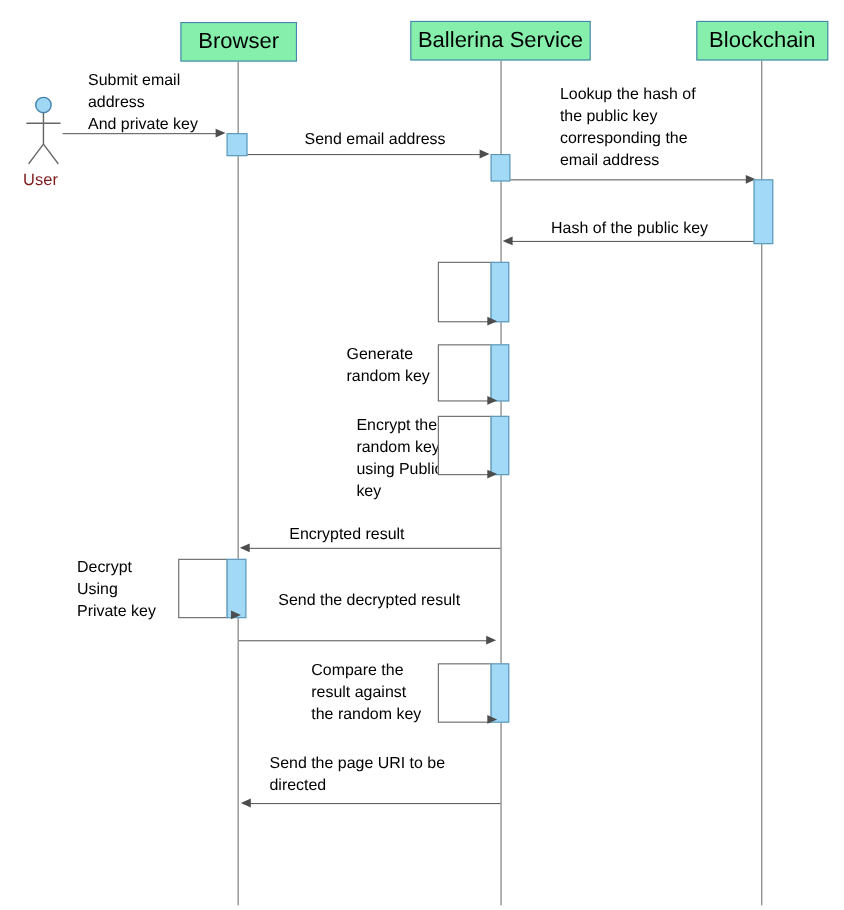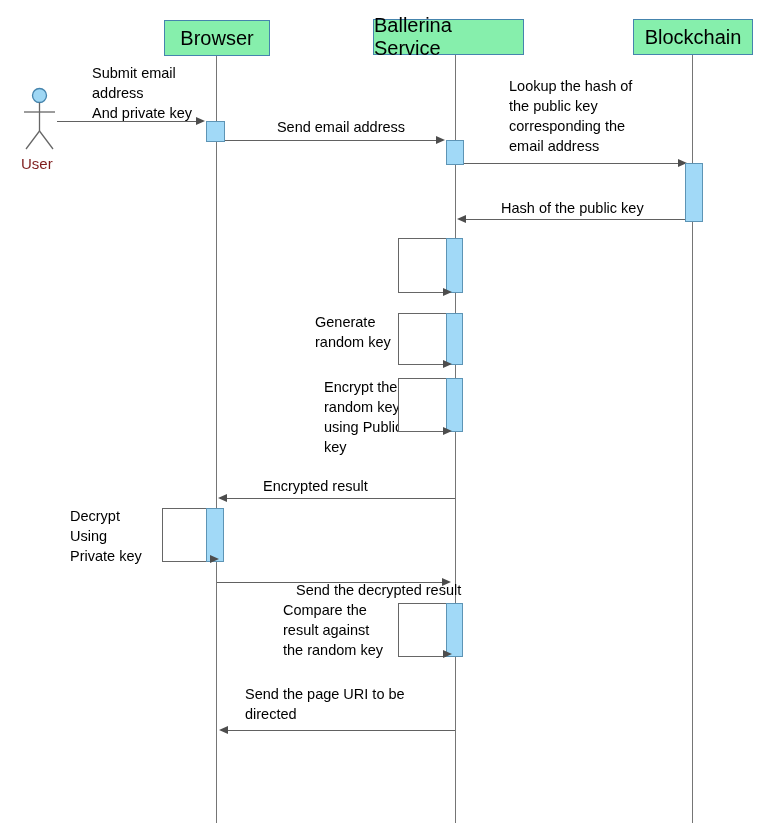--- a/index.html
+++ b/index.html
@@ -40,37 +40,37 @@
 
 <div id="canvas">
 
   <div class="lifeline" style="left:216px; top:56px; height:767px;"></div>
   <div class="lifeline" style="left:455px; top:55px; height:768px;"></div>
   <div class="lifeline" style="left:692px; top:55px; height:768px;"></div>
 
   <div class="participant" style="left:164px; top:20px; width:106px;">
     <span>Browser</span>
   </div>
-  <div class="participant" style="left:373px; top:19px; width:151px;">
+  <div class="participant" style="left:373px; top:19px; width:164px;">
     <span>Ballerina Service</span>
   </div>
   <div class="participant" style="left:633px; top:19px; width:120px;">
     <span>Blockchain</span>
   </div>
 
   <svg style="position:absolute; left:15px; top:85px;" width="50" height="68" viewBox="0 0 50 68">
     <circle cx="24.5" cy="10.5" r="7" fill="#9fd7f4" stroke="#4584ad" stroke-width="1.3"></circle>
     <line x1="24.5" y1="17.5" x2="24.5" y2="46" stroke="#666" stroke-width="1.3"></line>
     <line x1="9" y1="27" x2="40" y2="27" stroke="#666" stroke-width="1.3"></line>
     <line x1="24.5" y1="46" x2="11" y2="64" stroke="#666" stroke-width="1.3"></line>
     <line x1="24.5" y1="46" x2="38" y2="64" stroke="#666" stroke-width="1.3"></line>
   </svg>
   <div class="actor-label" style="left:21px; top:155px;">User</div>
 
-  <div class="msg-label" style="left:80px; top:63px; width:130px;margin-left:12px;">Submit email
+  <div class="msg-label" style="left:80px; top:63px; width:130px;">Submit email
 address
 And private key</div>
   <div class="msg-line" style="left:57px; top:121px; width:140px;"></div>
   <div class="ah-r" style="left:196px; top:117px;"></div>
   <div class="activation" style="left:206px; top:121px; width:19px; height:21px;"></div>
 
   <div class="msg-label center" style="left:260px; top:117px; width:162px;">Send email address</div>
   <div class="msg-line" style="left:225px; top:140px; width:212px;"></div>
   <div class="ah-r" style="left:436px; top:136px;"></div>
   <div class="activation" style="left:446px; top:140px; height:25px;"></div>
@@ -109,21 +109,21 @@
   <div class="msg-line" style="left:220px; top:498px; width:235px;"></div>
   <div class="ah-l" style="left:218px; top:494px;"></div>
 
   <div class="msg-label" style="left:70px; top:506px; width:90px;">Decrypt
 Using
 Private key</div>
   <div class="selfbox" style="left:162px; top:508px; width:45px; height:54px;"></div>
   <div class="activation" style="left:206px; top:508px; height:54px;"></div>
   <div class="ah-r" style="left:210px; top:555px;"></div>
 
-  <div class="msg-label" style="left:253px; top:580px;margin-left:43px;">Send the decrypted result</div>
+  <div class="msg-label" style="left:253px; top:536px;">Send the decrypted result</div>
   <div class="msg-line" style="left:217px; top:582px; width:226px;"></div>
   <div class="ah-r" style="left:442px; top:578px;"></div>
 
   <div class="msg-label" style="left:283px; top:600px; width:112px;">Compare the
 result against
 the random key</div>
   <div class="selfbox" style="left:398px; top:603px; height:54px;"></div>
   <div class="activation" style="left:446px; top:603px; width:17px; height:54px;"></div>
   <div class="ah-r" style="left:443px; top:650px;"></div>
 

